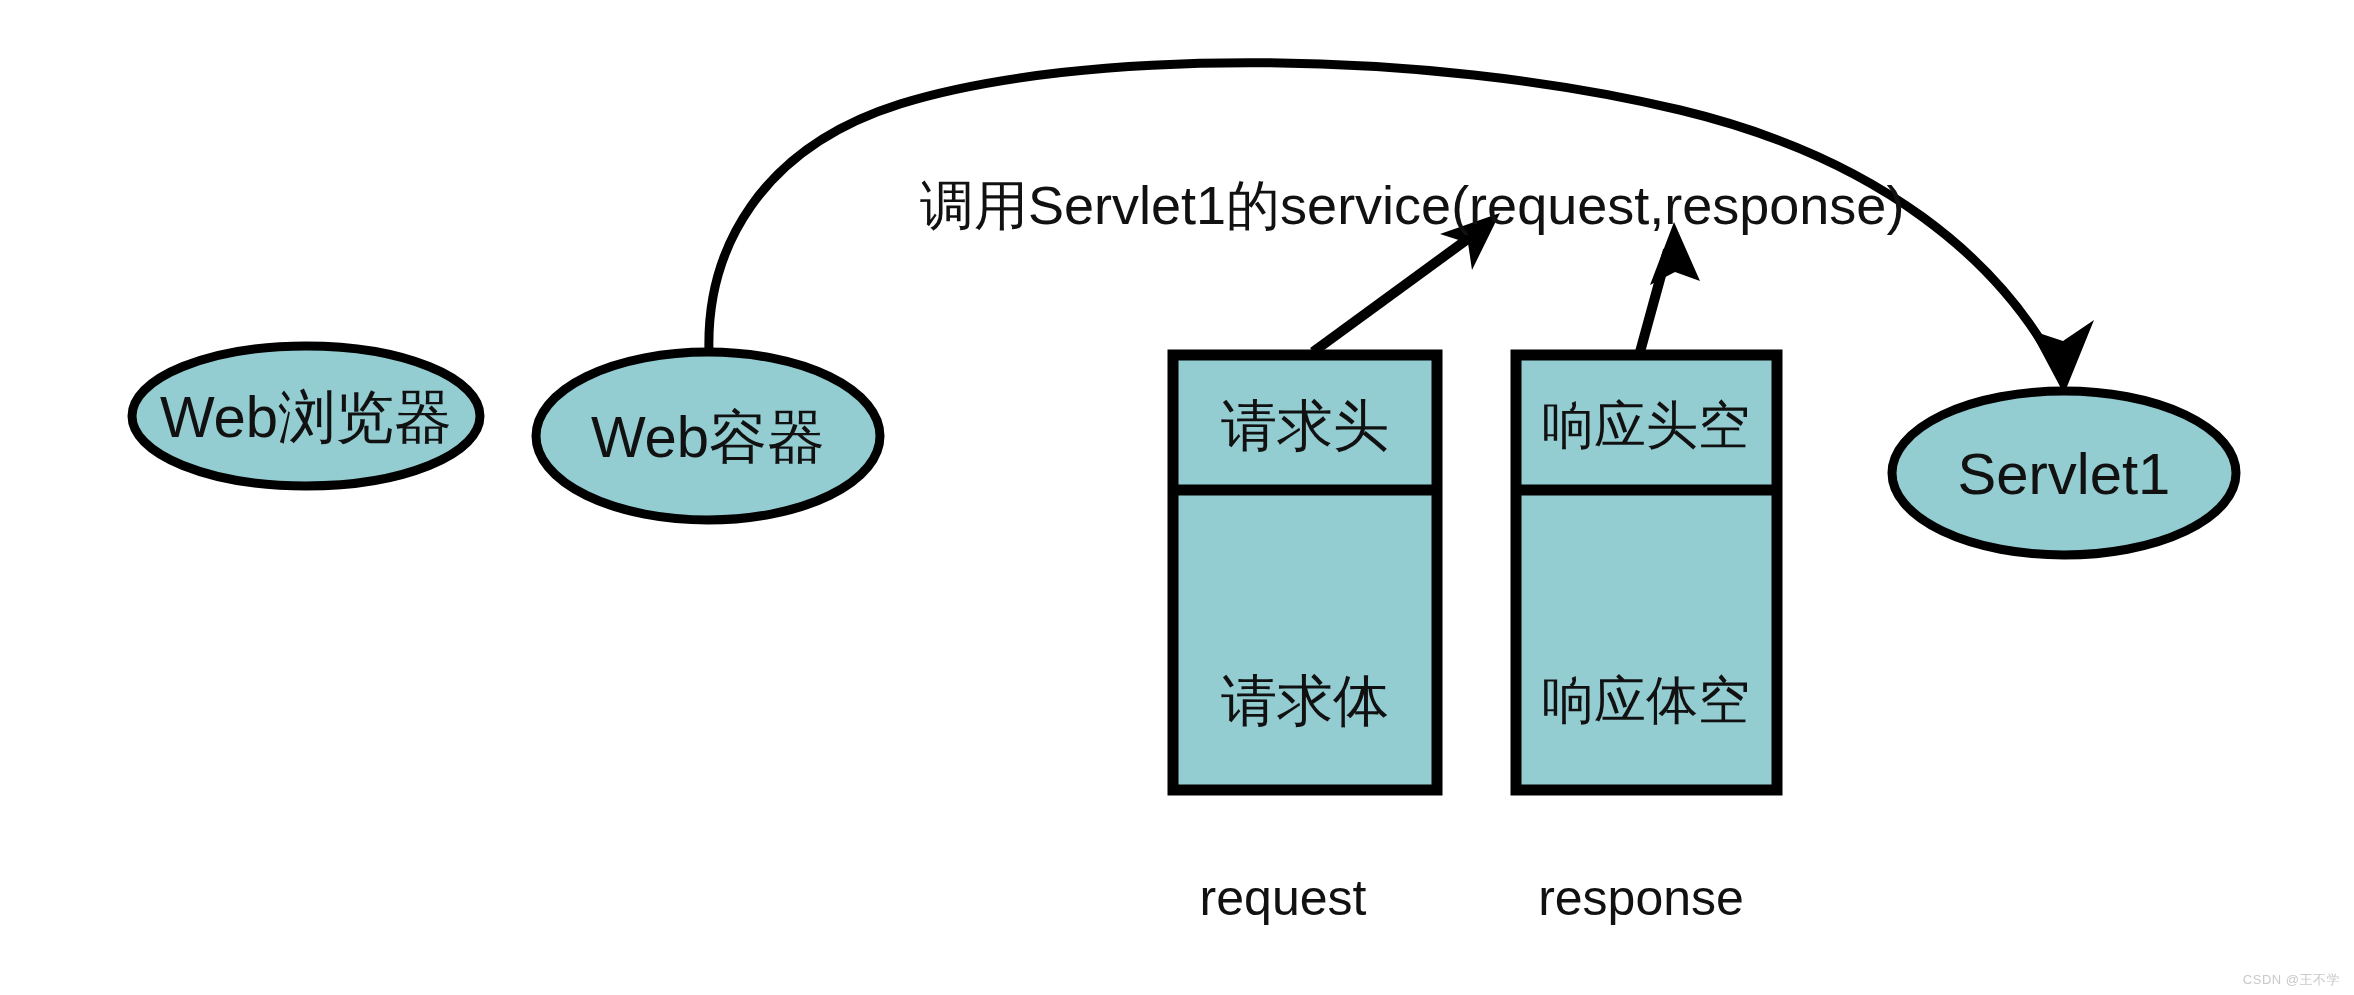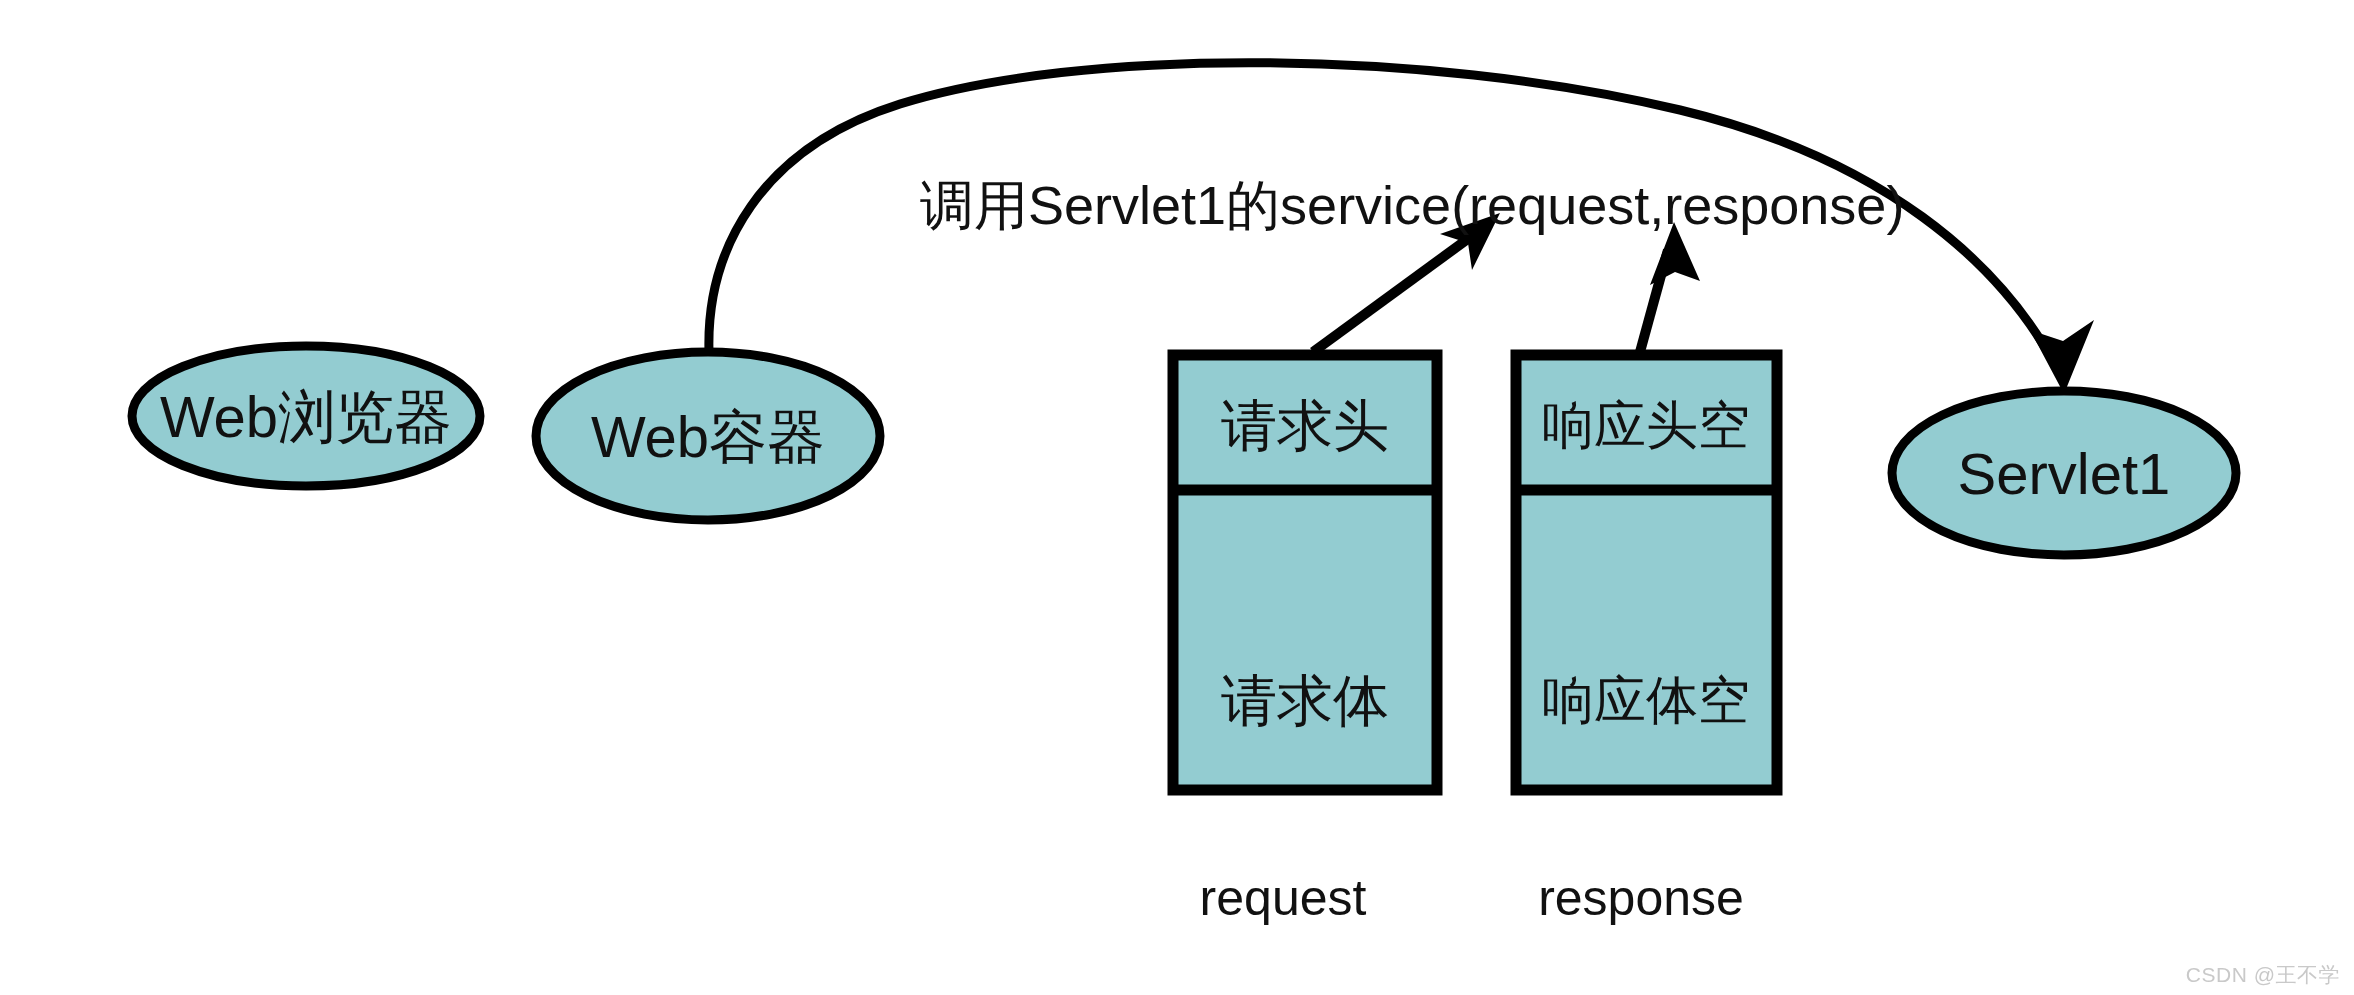--- a/index.html
+++ b/index.html
@@ -56,21 +56,21 @@
   }
   .caption-text {
     font-family: "Liberation Sans", "DejaVu Sans", sans-serif;
     fill: #111111;
   }
   .watermark {
     position: absolute;
     right: 14px;
     bottom: 6px;
     font-family: "Liberation Sans", "DejaVu Sans", sans-serif;
-    font-size: 21px;
+    font-size: 13px;
     color: #c9c9c9;
     letter-spacing: 0.5px;
     white-space: nowrap;
   }
   .cut-red-text {
     position: absolute;
     left: 96px;
     bottom: -28px;
     font-family: "Liberation Sans", "DejaVu Sans", sans-serif;
     font-size: 40px;

